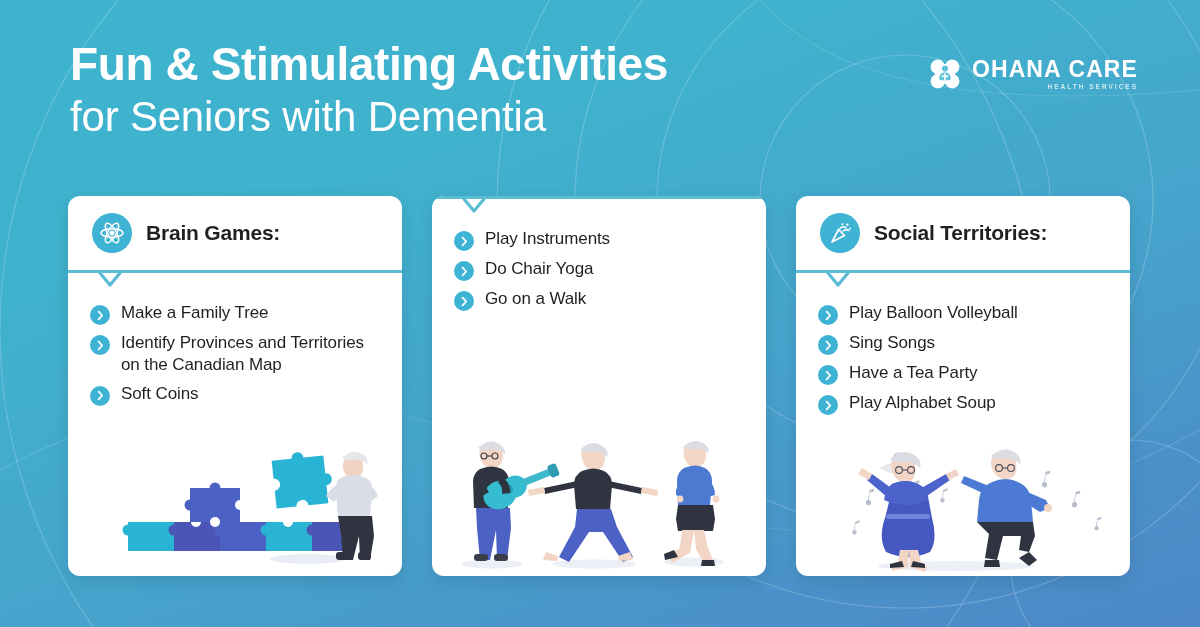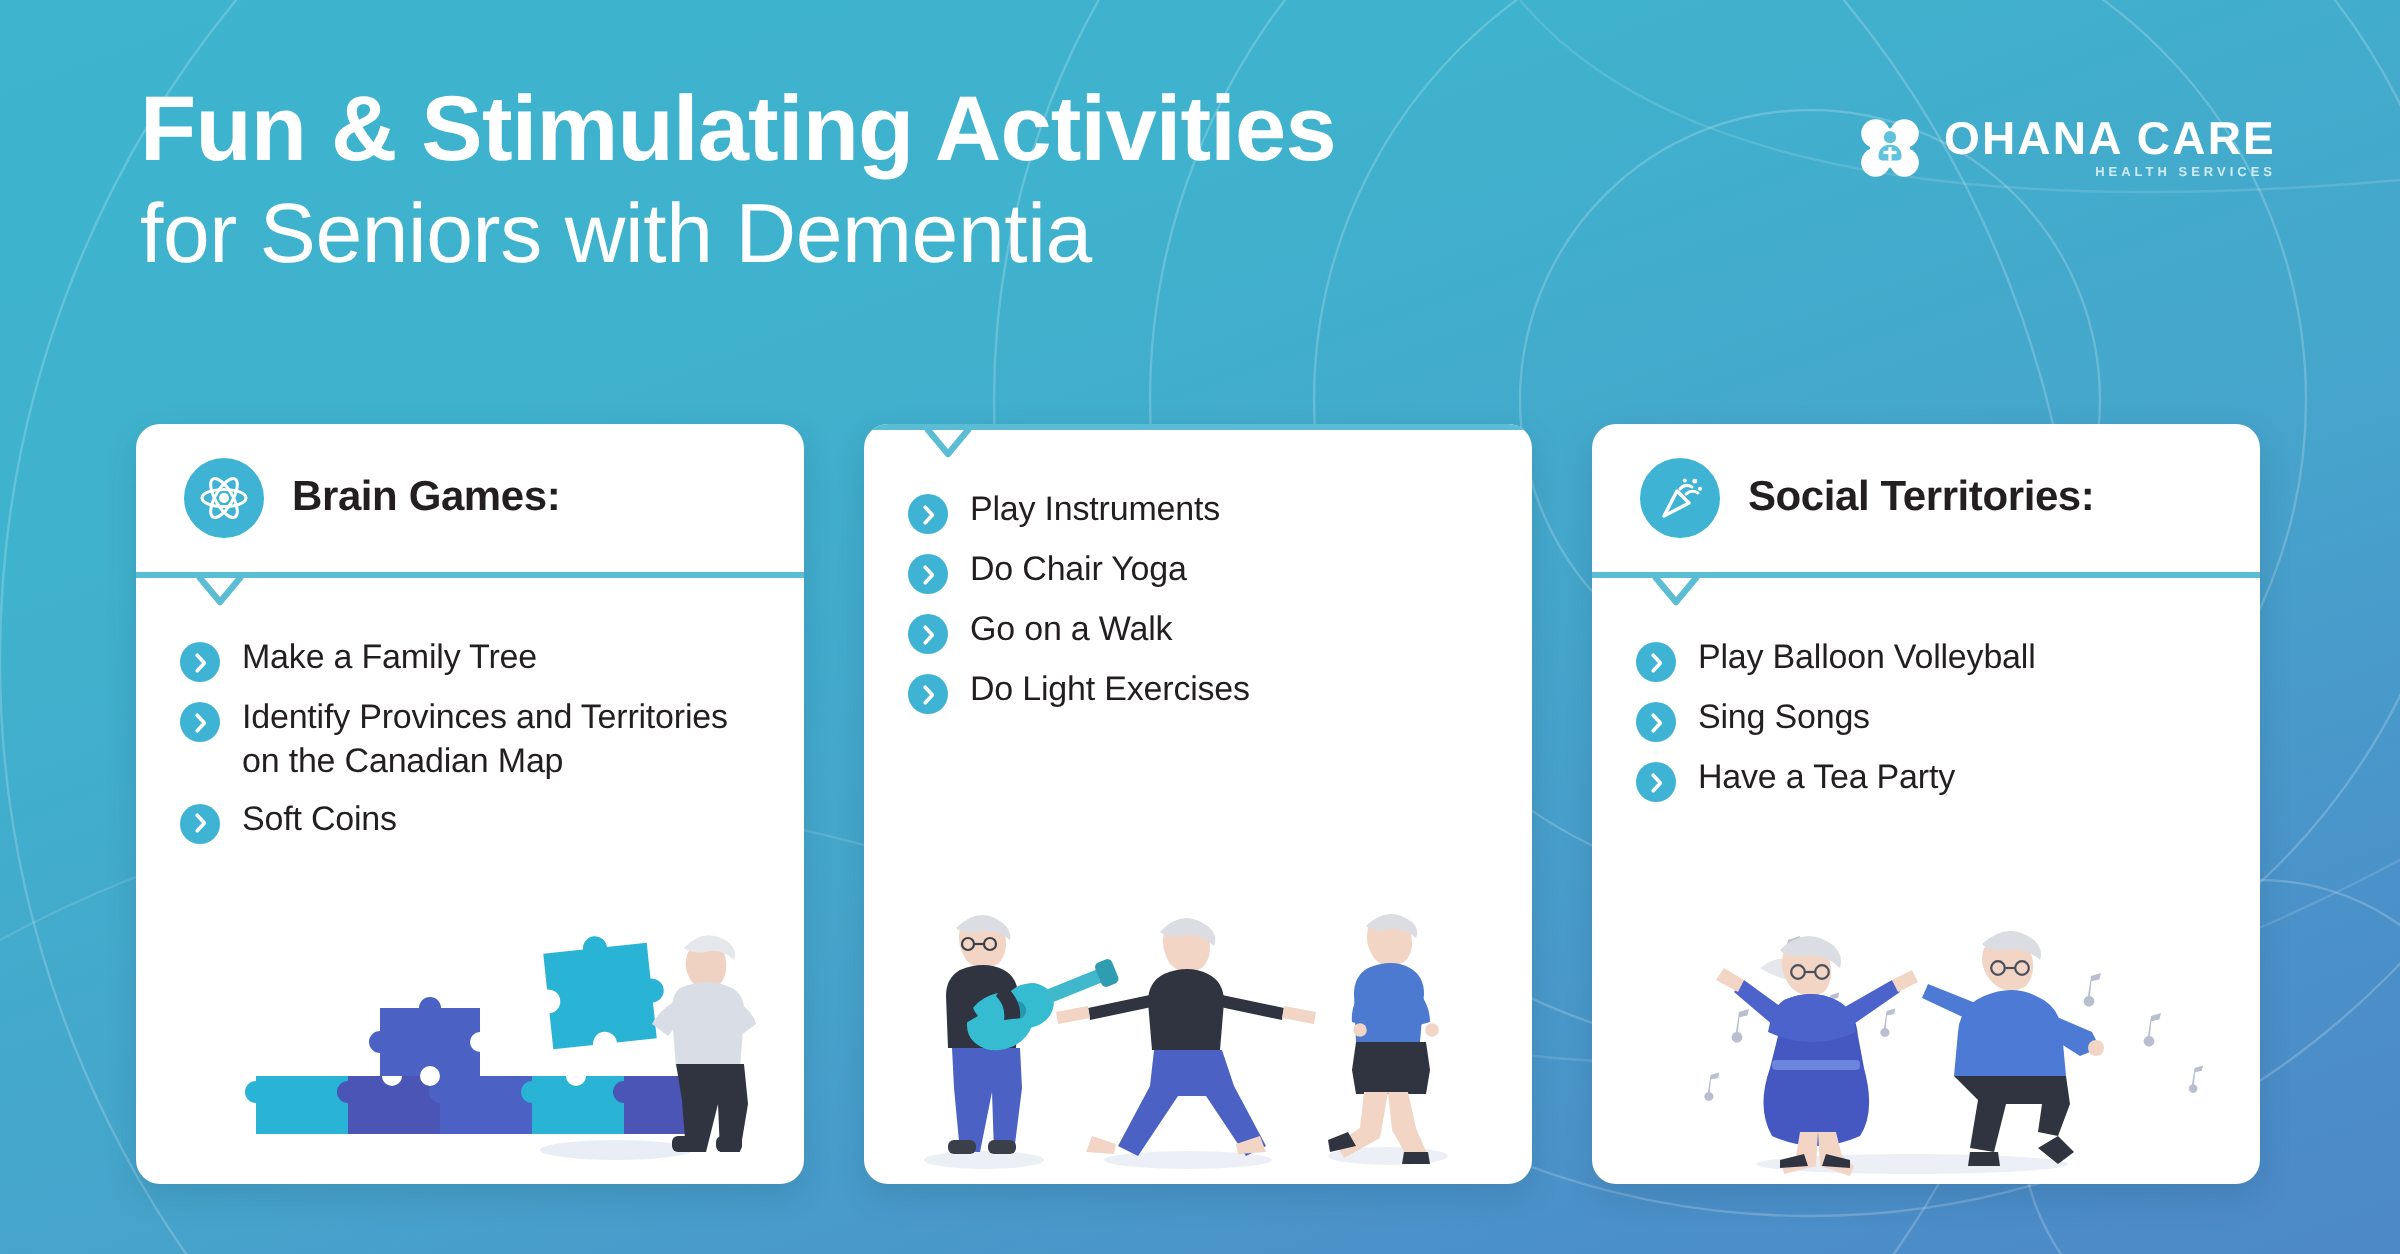--- a/index.html
+++ b/index.html
@@ -83,21 +83,20 @@
     gap: 30px;
   }
   .card {
     position: relative;
     width: 334px;
     height: 380px;
     background: #ffffff;
     border-radius: 12px;
     box-shadow: 0 6px 16px rgba(20, 60, 90, 0.16);
     overflow: hidden;
-    margin-top: 16px;
   }
   .card-head {
     height: 74px;
     display: flex;
     align-items: center;
     padding: 0 18px 0 24px;
     gap: 14px;
   }
   .card-icon {
     width: 40px; height: 40px;
@@ -349,28 +348,20 @@
           <span class="item-text">Do Chair Yoga</span>
         </li>
         <li>
           <span class="bullet">
             <svg width="11" height="11" viewBox="0 0 11 11">
                 <path d="M3.6 1.6 L7.2 5.5 L3.6 9.4" fill="none" stroke="#ffffff" stroke-width="1.8" stroke-linecap="round" stroke-linejoin="round"></path>
               </svg>
           </span>
           <span class="item-text">Go on a Walk</span>
         </li>
-        <li>
-          <span class="bullet">
-            <svg width="11" height="11" viewBox="0 0 11 11">
-                <path d="M3.6 1.6 L7.2 5.5 L3.6 9.4" fill="none" stroke="#ffffff" stroke-width="1.8" stroke-linecap="round" stroke-linejoin="round"></path>
-              </svg>
-          </span>
-          <span class="item-text">Do Light Exercises</span>
-        </li>
       </ul>
 
       <div class="illo">
         <svg viewBox="0 0 334 150" xmlns="http://www.w3.org/2000/svg">
           <ellipse cx="60" cy="138" rx="30" ry="4.5" fill="#eceff6"></ellipse>
           <ellipse cx="162" cy="138" rx="42" ry="4.5" fill="#eceff6"></ellipse>
           <ellipse cx="262" cy="136" rx="30" ry="4.5" fill="#eceff6"></ellipse>
 
           <g>
             <path d="M48 22 q12 -9 22 1 q3 11 -3 17 q-9 5 -16 -2 q-5 -8 -3 -16z" fill="#f2d5c4"></path>
@@ -467,20 +458,28 @@
           <span class="item-text">Sing Songs</span>
         </li>
         <li>
           <span class="bullet">
             <svg width="11" height="11" viewBox="0 0 11 11">
                 <path d="M3.6 1.6 L7.2 5.5 L3.6 9.4" fill="none" stroke="#ffffff" stroke-width="1.8" stroke-linecap="round" stroke-linejoin="round"></path>
               </svg>
           </span>
           <span class="item-text">Have a Tea Party</span>
         </li>
+        <li>
+          <span class="bullet">
+            <svg width="11" height="11" viewBox="0 0 11 11">
+                <path d="M3.6 1.6 L7.2 5.5 L3.6 9.4" fill="none" stroke="#ffffff" stroke-width="1.8" stroke-linecap="round" stroke-linejoin="round"></path>
+              </svg>
+          </span>
+          <span class="item-text">Play Alphabet Soup</span>
+        </li>
       </ul>
 
       <div class="illo">
         <svg viewBox="0 0 334 150" xmlns="http://www.w3.org/2000/svg">
           <ellipse cx="160" cy="140" rx="78" ry="5" fill="#eceff6"></ellipse>
 
           <g fill="#b9bfce">
             <path d="M96 40 l2 -12 l6 -2 l-1 4 l-5 1 l-1 9 a3.2 3.2 0 1 1 -1 0z"></path>
             <path d="M72 74 l1.5 -10 l5 -1.5 l-0.8 3.3 l-4 0.8 l-0.7 7.4 a2.7 2.7 0 1 1 -1 0z"></path>
             <path d="M58 104 l1.3 -8.5 l4.4 -1.3 l-0.7 2.8 l-3.5 0.7 l-0.6 6.3 a2.3 2.3 0 1 1 -0.9 0z"></path>

